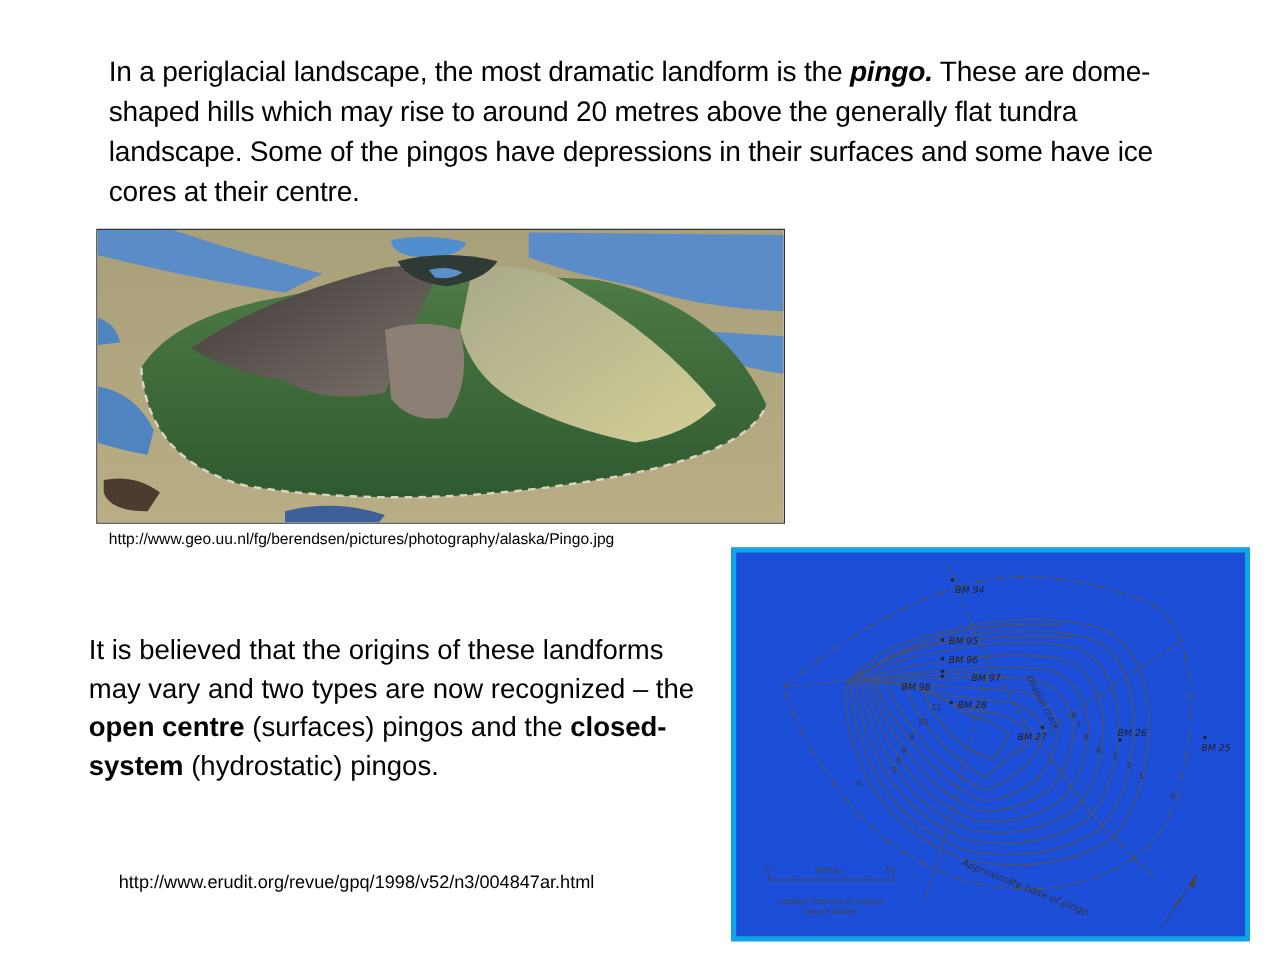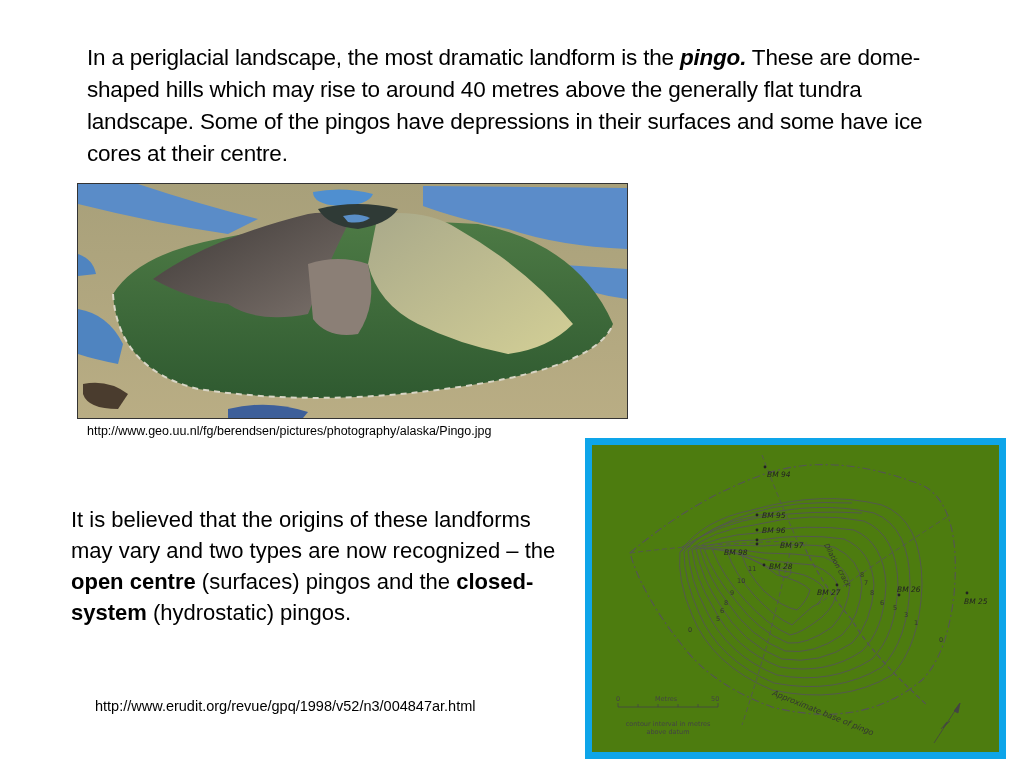--- a/index.html
+++ b/index.html
@@ -18,28 +18,28 @@
   }
   .caption { font-size: 12.5px; line-height: 15.5px; }
   .photo-caption { left: 87px; top: 424px; width: 480px; }
   .body-text {
     left: 71px; top: 504px; width: 500px;
     font-size: 22px; line-height: 31px;
   }
   .body-text b { font-weight: bold; }
   .diagram-caption { left: 95px; top: 697px; width: 470px; font-size: 14.5px; line-height: 19px; }
   .diagram {
-    left: 585px; top: 438px; width: 407px; height: 307px; border: 7px solid #0ea5e9; background: #4d7c0f;
+    left: 585px; top: 438px; width: 407px; height: 307px; border: 4px solid #0ea5e9; background: #1d4ed8;
   }
   .diagram svg text { font-family: "DejaVu Sans", sans-serif; }
 </style>
 </head>
 <body>
 
-<div class="abs intro"><span>In a periglacial landscape, the most dramatic landform is the </span><b>pingo.</b><span> These are dome-shaped hills which may rise to around 40 metres above the generally flat tundra landscape. Some of the pingos have depressions in their surfaces and some have ice cores at their centre.</span></div>
+<div class="abs intro"><span>In a periglacial landscape, the most dramatic landform is the </span><b>pingo.</b><span> These are dome-shaped hills which may rise to around 20 metres above the generally flat tundra landscape. Some of the pingos have depressions in their surfaces and some have ice cores at their centre.</span></div>
 
 <div class="abs photo">
   <svg width="549" height="234" viewBox="0 0 549 234">
     <defs>
       <linearGradient id="sky" x1="0" y1="0" x2="0" y2="1">
         <stop offset="0" stop-color="#a8a07a"></stop>
           <stop offset="1" stop-color="#b9ad84"></stop>
       </linearGradient>
       <linearGradient id="green" x1="0" y1="0" x2="0" y2="1">
         <stop offset="0" stop-color="#4d7a45"></stop>

